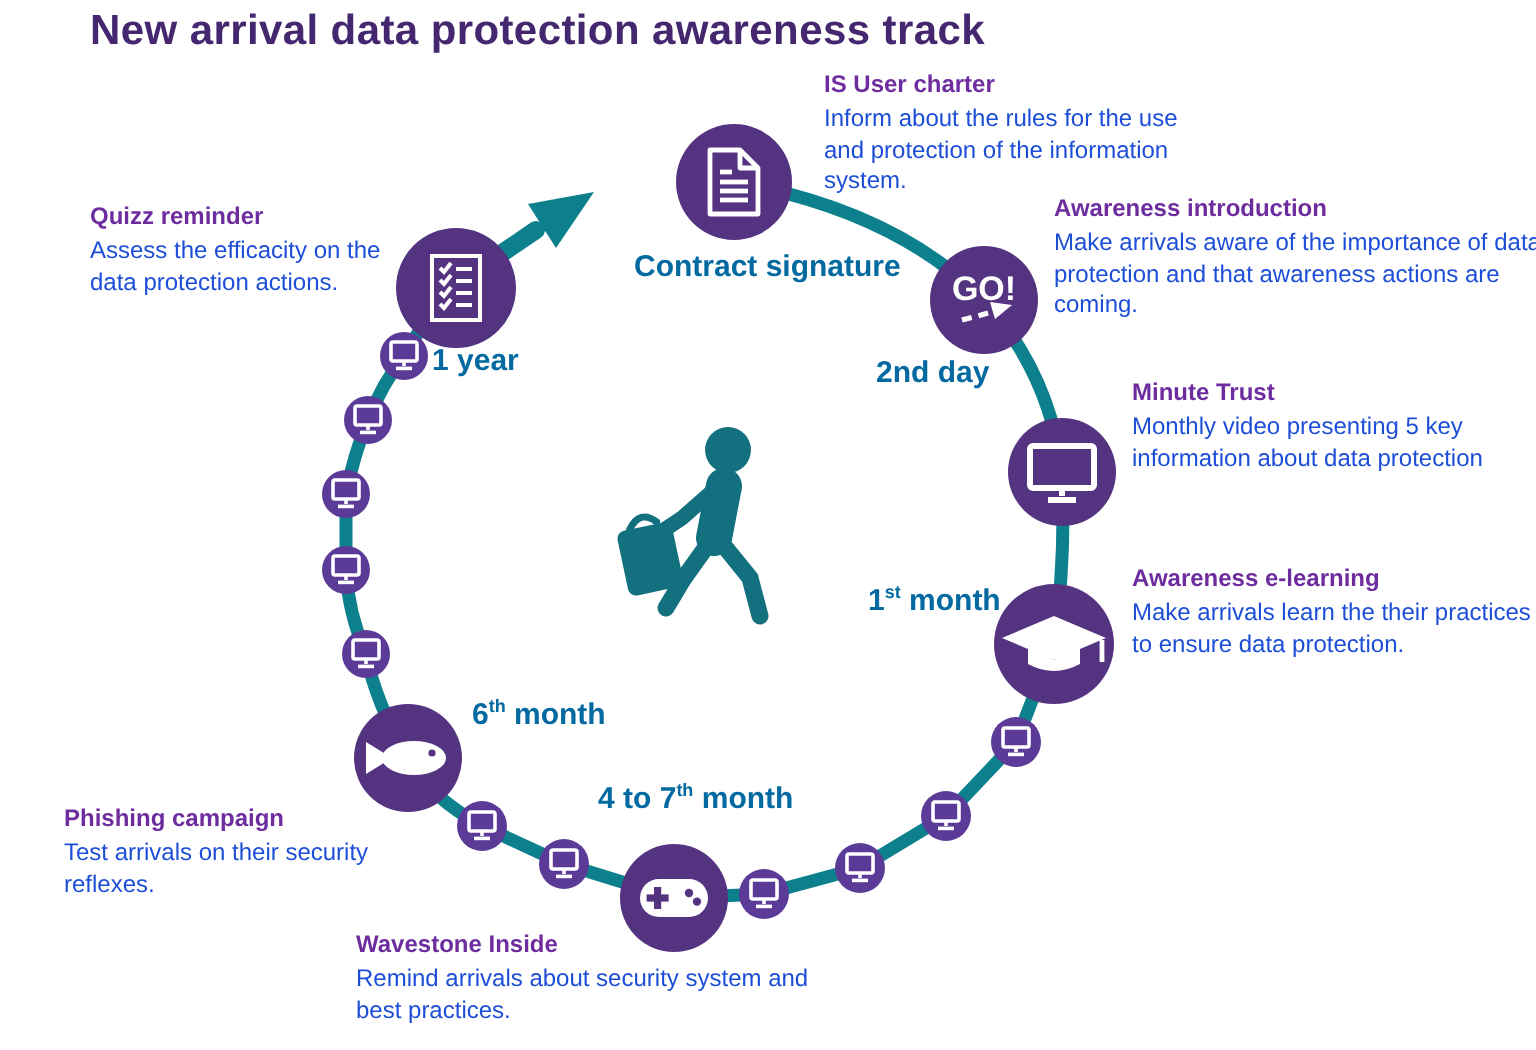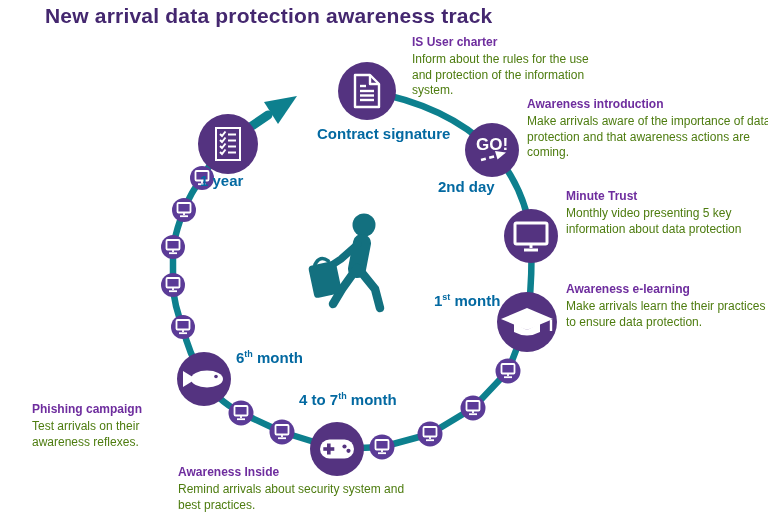--- a/index.html
+++ b/index.html
@@ -8,21 +8,21 @@
     background:#fff;
     font-family:"Liberation Sans","DejaVu Sans",sans-serif;
   }
   .title{
     position:absolute;left:45px;top:4px;margin:0;
     font-size:21px;font-weight:bold;color:#44276f;letter-spacing:0.2px;
   }
   svg.diagram{position:absolute;left:0;top:0;}
   .stage{position:absolute;}
   .stage-heading{font-size:12px;font-weight:bold;color:#6e2d9e;line-height:1.1;}
-  .stage-desc{font-size:12px;color:#4d7c0f;line-height:1.28;margin-top:3px;font-weight:500;}
+  .stage-desc{font-size:12px;color:#1d4ed8;line-height:1.28;margin-top:3px;font-weight:500;}
   .milestone{
     position:absolute;font-size:15px;font-weight:bold;color:#0369a1;white-space:nowrap;
   }
   .milestone sup{font-size:9px;vertical-align:super;line-height:0;text-align:right;}
 </style>
 </head>
 <body>
 
 <div class="canvas">
 
@@ -195,35 +195,39 @@
     <div class="stage-heading">Minute Trust</div>
     <div class="stage-desc">Monthly video presenting 5 key information about data protection</div>
   </div>
 
   <div class="stage" style="left:566px;top:283px;width:200px">
     <div class="stage-heading">Awareness e-learning</div>
     <div class="stage-desc">Make arrivals learn the their practices to ensure data protection.</div>
   </div>
 
   <div class="stage" style="left:178px;top:466px;width:250px">
-    <div class="stage-heading">Awareness Inside</div>
+    <div class="stage-heading">Wavestone Inside</div>
     <div class="stage-desc">Remind arrivals about security system and best practices.</div>
   </div>
 
   <div class="stage" style="left:32px;top:403px;width:160px">
     <div class="stage-heading">Phishing campaign</div>
-    <div class="stage-desc">Test arrivals on their awareness reflexes.</div>
-  </div>
-
+    <div class="stage-desc">Test arrivals on their security reflexes.</div>
+  </div>
+
+  <div class="stage" style="left:45px;top:102px;width:170px">
+    <div class="stage-heading">Quizz reminder</div>
+    <div class="stage-desc">Assess the efficacity on the data protection actions.</div>
+  </div>
 
   <div class="milestone" style="left:317px;top:125px"><span>Contract signature</span><sup></sup><span></span></div>
 
   <div class="milestone" style="left:438px;top:178px"><span>2nd day</span><sup></sup><span></span></div>
 
   <div class="milestone" style="left:434px;top:292px"><span>1</span><sup>st</sup><span> month</span></div>
 
   <div class="milestone" style="left:299px;top:391px"><span>4 to 7</span><sup>th</sup><span> month</span></div>
 
   <div class="milestone" style="left:236px;top:349px"><span>6</span><sup>th</sup><span> month</span></div>
 
-  <div class="milestone" style="left:200px;top:172px"><span>1 year</span><sup></sup><span></span></div>
+  <div class="milestone" style="left:216px;top:172px"><span>1 year</span><sup></sup><span></span></div>
 
 </div>
 
 </body></html>

